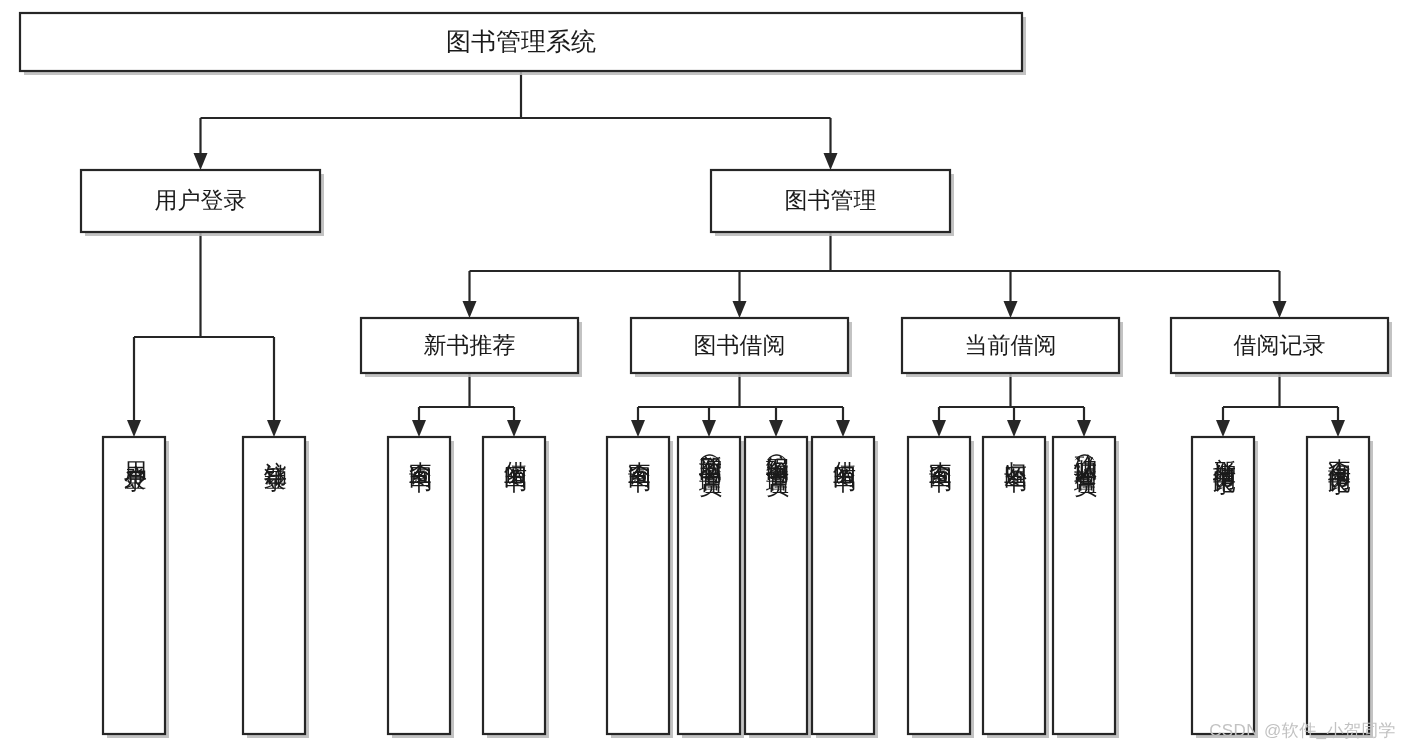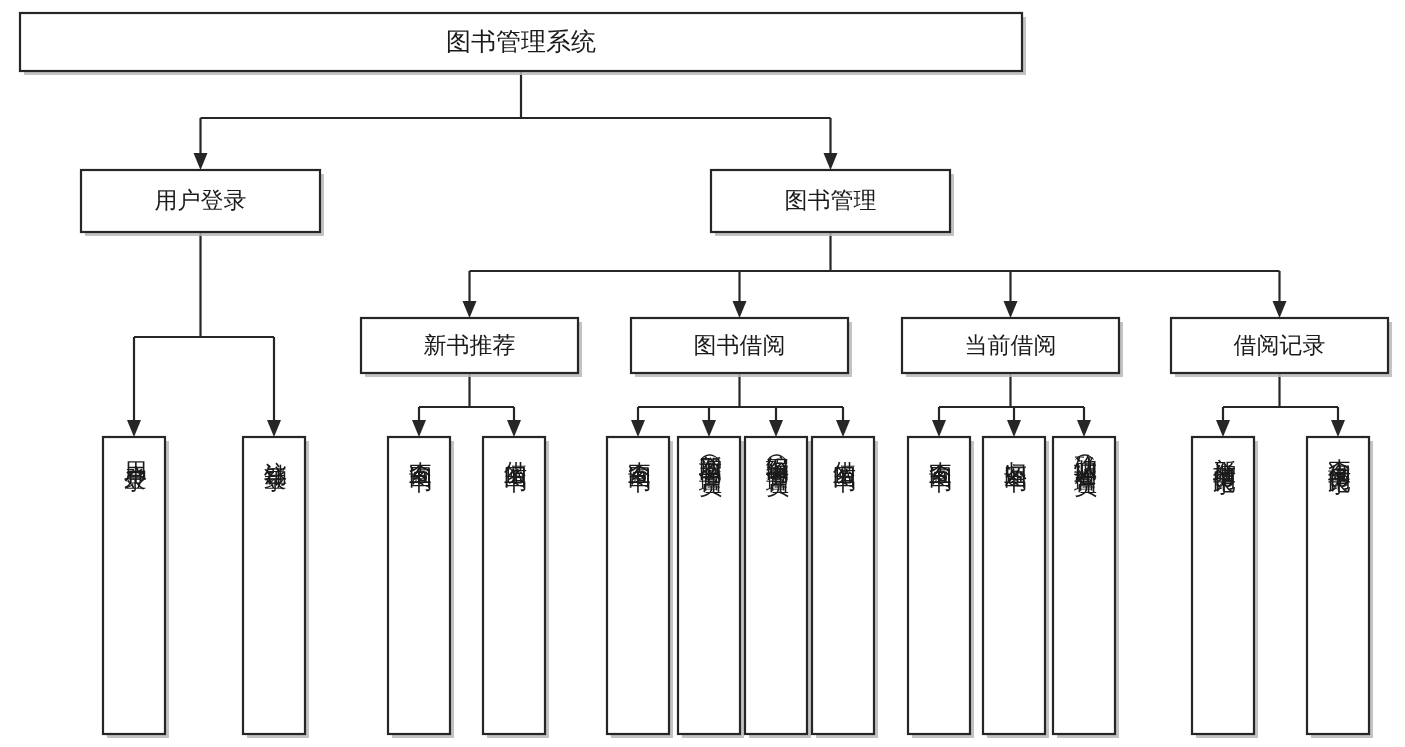--- a/index.html
+++ b/index.html
@@ -191,13 +191,14 @@
           <rect x="1192" y="437" width="62" height="297" class="node-box"></rect>
           <text x="1223" y="449" class="node-label label-v" dominant-baseline="hanging" text-anchor="middle">新增借阅记录</text>
         </g>
         <g>
           <rect x="1311" y="441" width="62" height="297" class="node-shadow"></rect>
           <rect x="1307" y="437" width="62" height="297" class="node-box"></rect>
           <text x="1338" y="449" class="node-label label-v" dominant-baseline="hanging" text-anchor="middle">查询借阅记录</text>
         </g>
       </g>
     </svg>
+  <div class="watermark">CSDN @软件_小贺同学</div>
 </div>
 
 </body></html>

